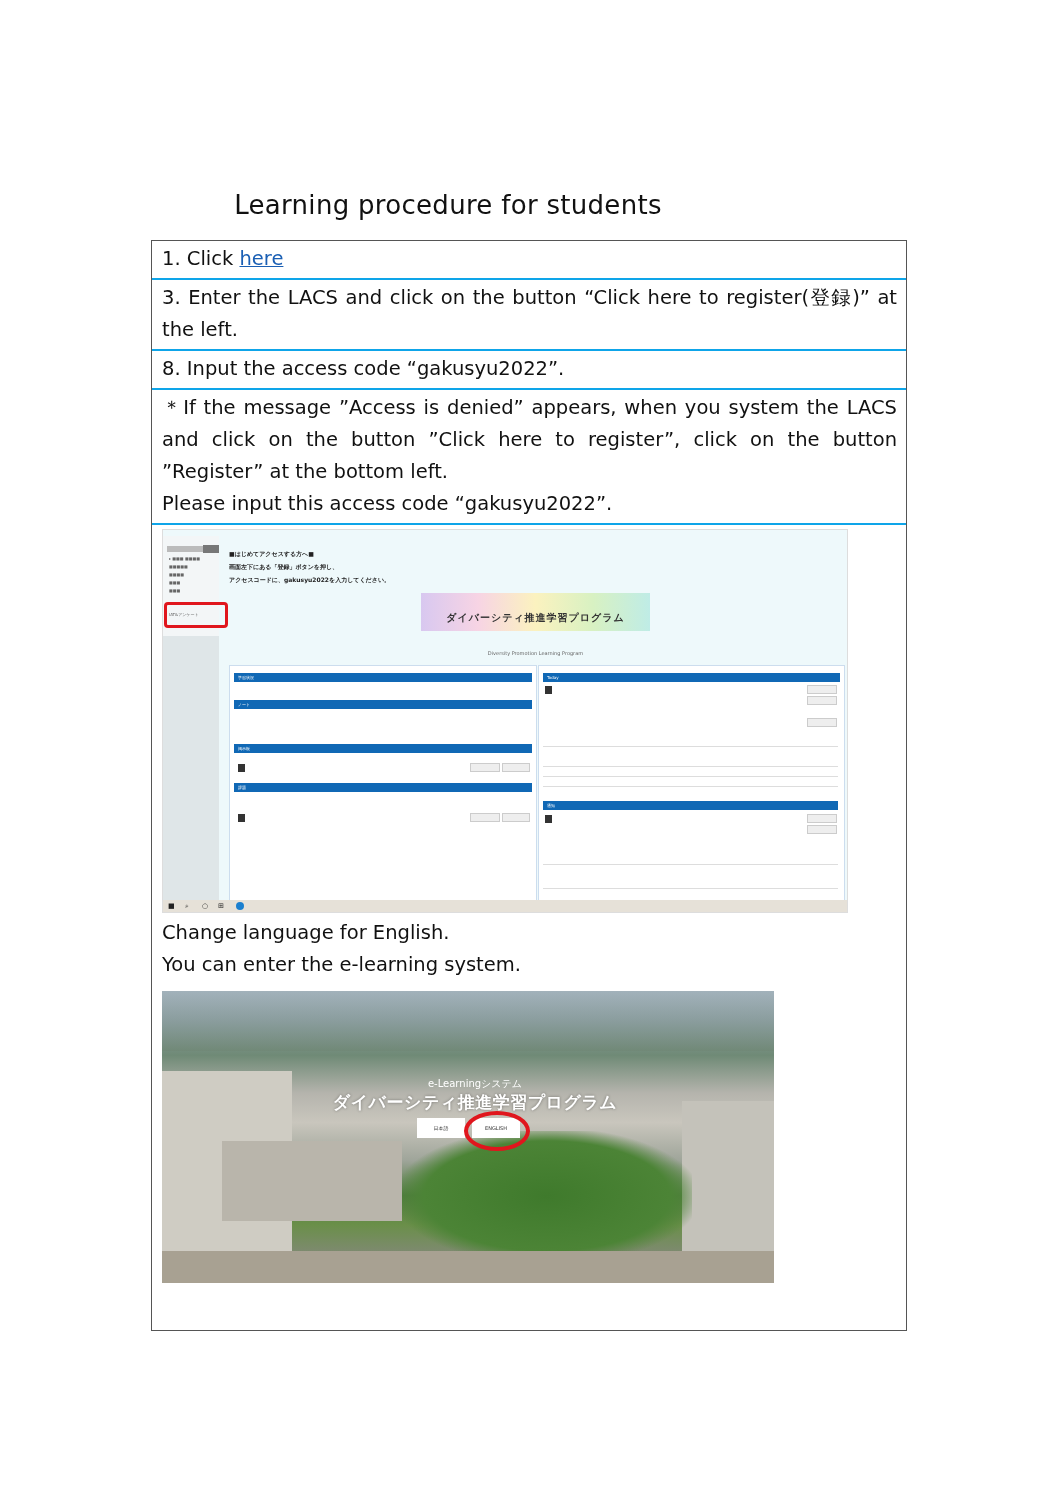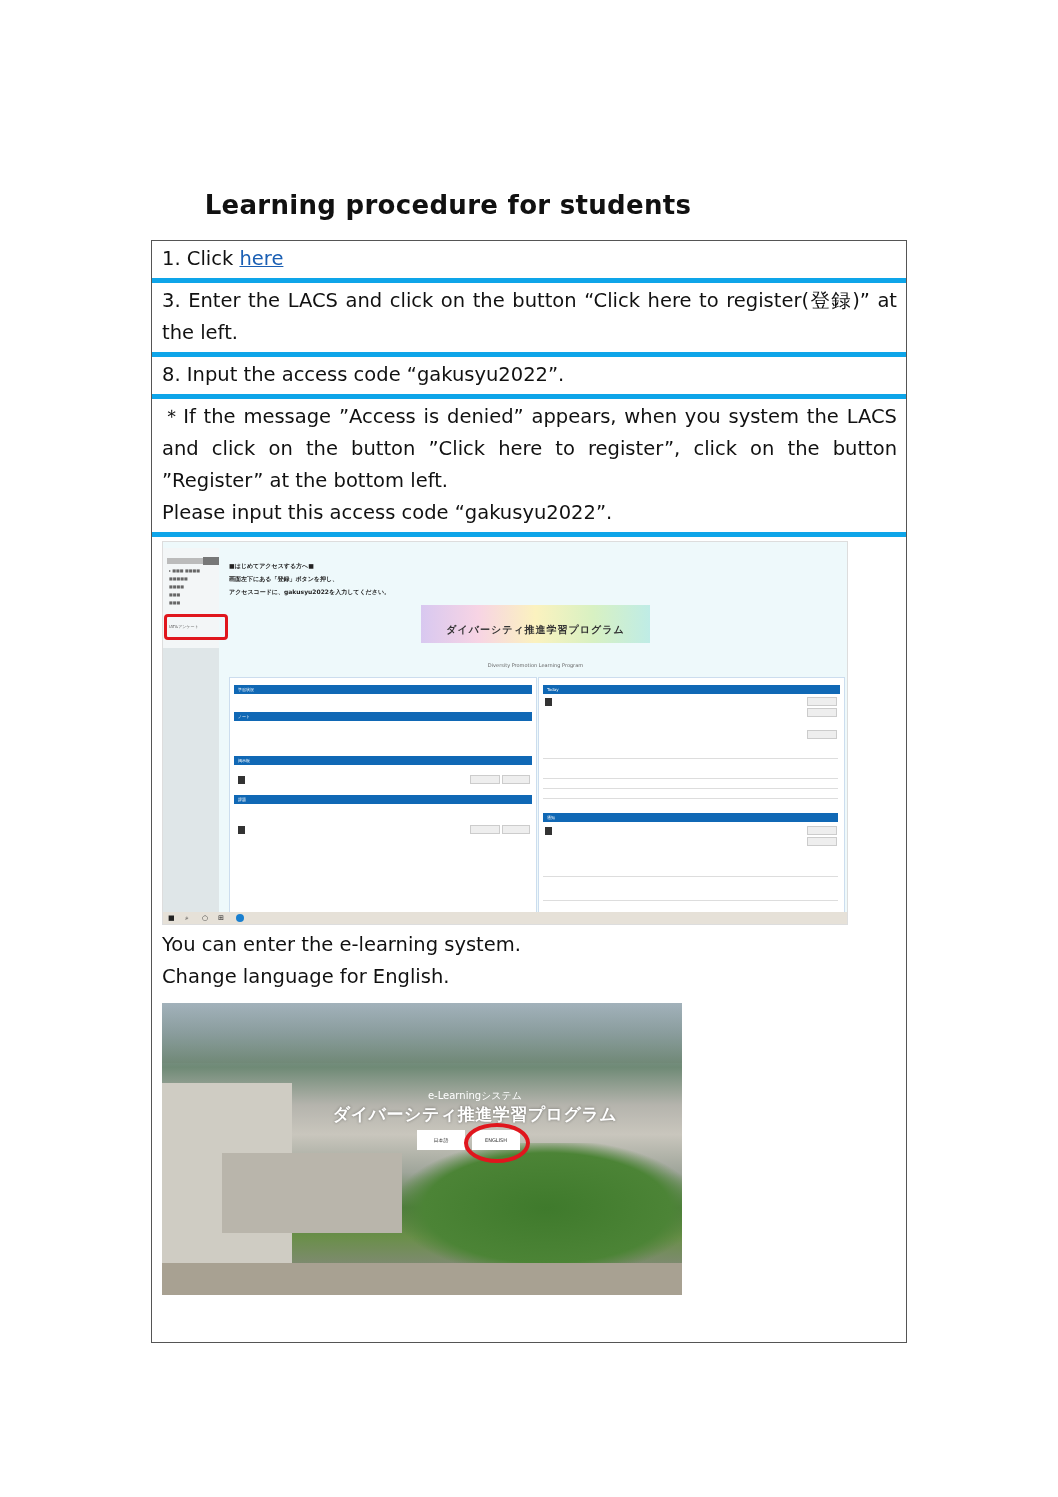--- a/index.html
+++ b/index.html
@@ -1,19 +1,19 @@
 <!DOCTYPE html>
 <html><head>
 <meta charset="utf-8">
 <style>
   html,body{margin:0;padding:0;background:#fff;}
   body{width:1058px;height:1497px;position:relative;font-family:"DejaVu Sans","Liberation Sans",sans-serif;color:#111;overflow:hidden;}
-  .title{position:absolute;top:190px;left:0;width:896px;text-align:center;font-size:26px;letter-spacing:0.3px;font-weight:bold;}
+  .title{position:absolute;top:190px;left:0;width:896px;text-align:center;font-size:26px;letter-spacing:0.3px;}
   .tbl{position:absolute;left:151px;top:240px;width:756px;border:1px solid #555;box-sizing:border-box;}
-  .row{border-bottom:5px solid #0ea5e9;padding:2px 9px 3px 10px;font-size:19.5px;line-height:32px;}
+  .row{border-bottom:2px solid #0ea5e9;padding:2px 9px 3px 10px;font-size:19.5px;line-height:32px;}
   .row:last-child{border-bottom:none;}
   .just{text-align:justify;}
   a.link{color:#1a5fb4;text-decoration:underline;}
   .shot{position:relative;width:684px;height:382px;margin:2px 0 4px 0;background:#eef9fb;overflow:hidden;border:1px solid #ddd;}
   .sb{position:absolute;left:0;top:6px;width:56px;height:364px;background:#f3f6f7;}
   .sb-low{position:absolute;left:0;top:100px;width:56px;height:270px;background:#dfe6e8;}
   .sb-search{position:absolute;left:4px;top:10px;width:52px;height:6px;background:#bbb;}
   .sb-btn{position:absolute;left:40px;top:9px;width:16px;height:8px;background:#777;}
   .sb-item{position:absolute;left:6px;font-size:4px;color:#666;line-height:5px;}
   .redbox{position:absolute;left:1px;top:72px;width:58px;height:20px;border:3px solid #e0161d;border-radius:4px;}
@@ -23,21 +23,21 @@
   .banner .jp{font-size:10px;color:#333;margin-top:9px;font-weight:bold;letter-spacing:1px;}
   .banner .en{font-size:5px;color:#666;margin-top:3px;}
   .panel{position:absolute;background:#fff;border:1px solid #cde;}
   .phead{height:9px;background:#1068b5;color:#fff;font-size:4px;padding-left:4px;line-height:9px;}
   .pline{position:absolute;height:1px;background:#ddd;}
   .pbtn{position:absolute;height:7px;background:#eee;border:1px solid #ccc;font-size:3px;}
   .ava{position:absolute;width:7px;height:8px;background:#333;}
   .taskbar{position:absolute;left:0;top:370px;width:684px;height:12px;background:#e6e1d8;}
   .tb-icon{position:absolute;top:2px;font-size:7px;line-height:8px;color:#222;}
   .edge{position:absolute;top:2px;width:8px;height:8px;border-radius:50%;background:#1a7fcf;}
-  .photo{position:relative;width:520px;height:292px;margin:10px 0 4px 0;overflow:hidden;
+  .photo{position:relative;width:612px;height:292px;margin:10px 0 4px 0;overflow:hidden;
     background:linear-gradient(180deg,#a7b4bd 0%,#8fa0a8 10%,#6f8a76 22%,#b5b4ad 35%,#c9c6bd 45%,#9fa59a 58%,#4f7a3e 70%,#6a8f49 80%,#7f8a72 90%,#a39b8c 100%);}
   .hill{position:absolute;left:0;top:0;width:626px;height:60px;background:linear-gradient(180deg,#9fb0b9,#6f8674);opacity:0.6;}
   .bldL{position:absolute;left:0;top:80px;width:130px;height:180px;background:#cfccc3;}
   .bldL2{position:absolute;left:60px;top:150px;width:180px;height:80px;background:#b9b5ab;}
   .bldR{position:absolute;left:520px;top:110px;width:106px;height:170px;background:#c4c2ba;}
   .trees{position:absolute;left:240px;top:140px;width:290px;height:130px;background:radial-gradient(ellipse at center,#3f7a2c 0%,#4c8436 60%,transparent 75%);}
   .road{position:absolute;left:0;top:260px;width:626px;height:32px;background:#a8a192;}
   .ov-sub{position:absolute;left:0;width:626px;text-align:center;top:77px;font-size:10px;color:#fff;}
   .ov-title{position:absolute;left:0;width:626px;text-align:center;top:95px;font-size:17px;color:#fff;font-weight:bold;letter-spacing:0.5px;text-shadow:0 0 3px rgba(0,0,0,0.4);}
   .langbtn{position:absolute;top:127px;height:20px;width:48px;background:#fff;font-size:5px;text-align:center;line-height:20px;color:#333;}
@@ -117,22 +117,22 @@
 
       <div class="taskbar">
         <span class="tb-icon" style="left:5px">■</span>
         <span class="tb-icon" style="left:22px">⌕</span>
         <span class="tb-icon" style="left:39px">○</span>
         <span class="tb-icon" style="left:55px">⊞</span>
         <span class="edge" style="left:73px"></span>
       </div>
     </div>
 
+    <div>Change language for English.</div>
     <div>You can enter the e-learning system.</div>
-    <div>Change language for English.</div>
 
     <div class="photo">
       <div class="hill"></div>
       <div class="bldL"></div>
       <div class="bldL2"></div>
       <div class="bldR"></div>
       <div class="trees"></div>
       <div class="road"></div>
       <div class="ov-sub">e-Learningシステム</div>
       <div class="ov-title">ダイバーシティ推進学習プログラム</div>

